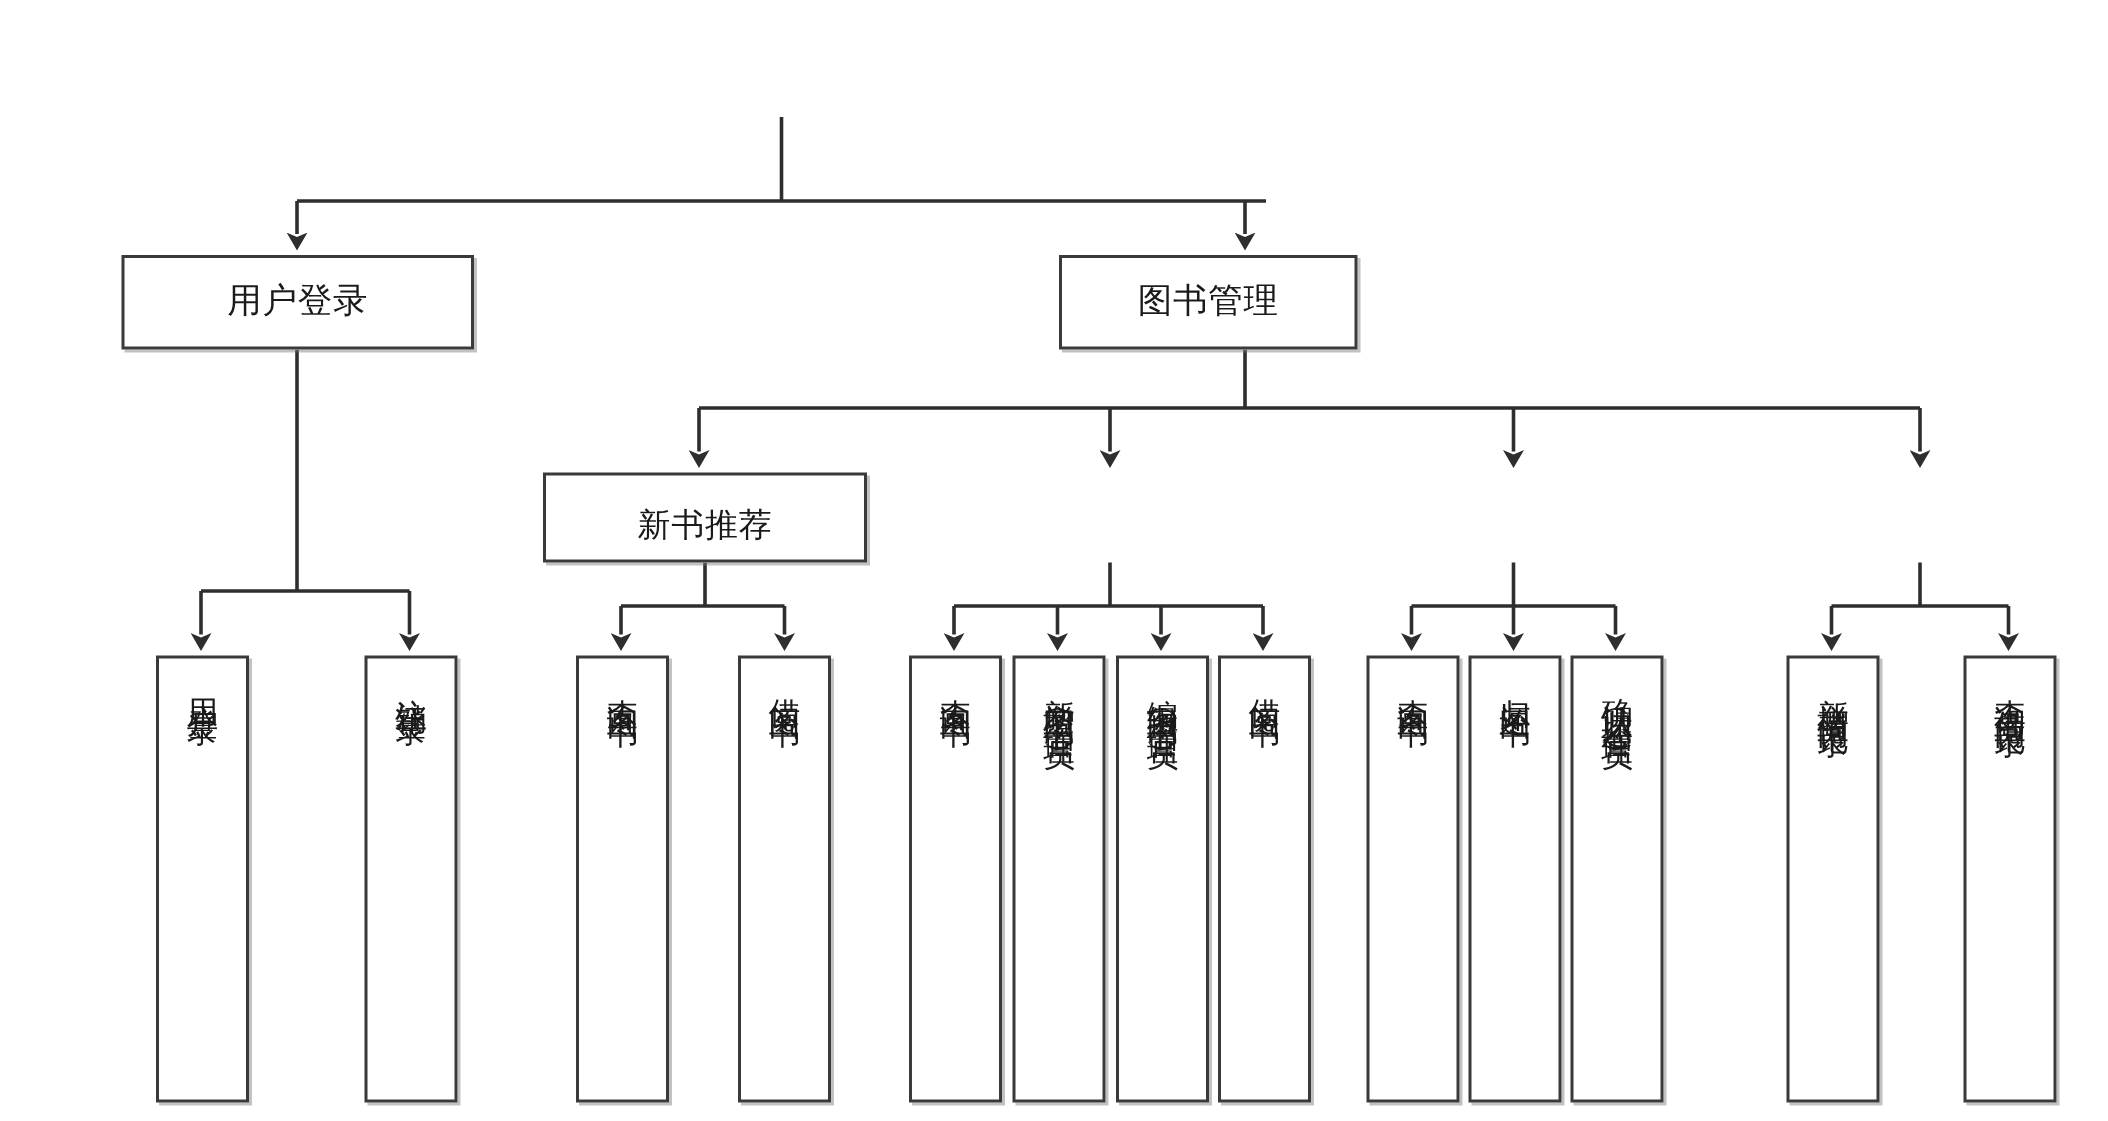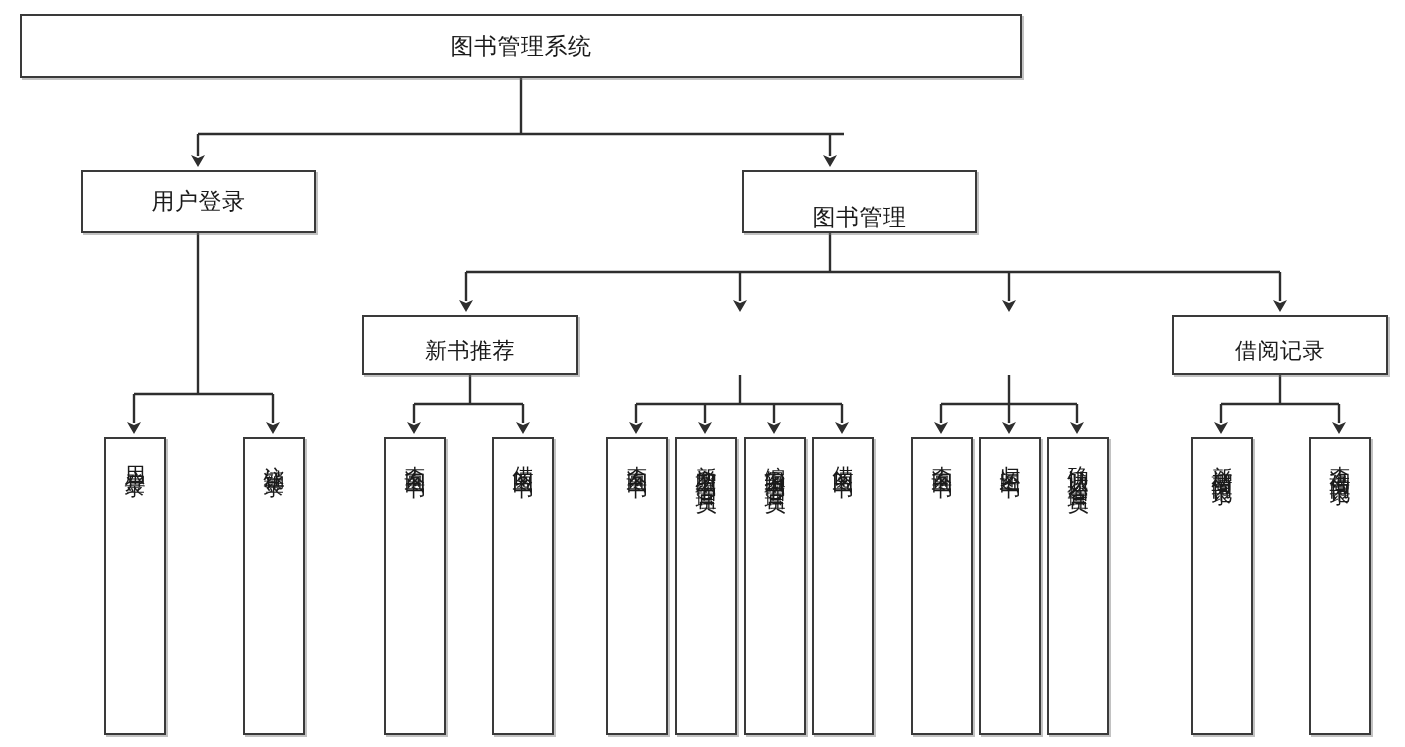--- a/index.html
+++ b/index.html
@@ -107,36 +107,30 @@
       <path d="M1009,404 L1009,423" marker-end="url(#arw)"></path>
       <path d="M1077,404 L1077,423" marker-end="url(#arw)"></path>
 
       <path d="M1280,375 L1280,404"></path>
       <path d="M1221,404 L1339,404"></path>
       <path d="M1221,404 L1221,423" marker-end="url(#arw)"></path>
       <path d="M1339,404 L1339,423" marker-end="url(#arw)"></path>
     </g>
   </svg>
 
-  <div class="node root" style="left:20px;top:14px;width:1002px;height:64px;">
-    <span class="label">图书管理系统</span>
-  </div>
 
   <div class="node lvl2" style="left:81px;top:170px;width:235px;height:63px;">
     <span class="label">用户登录</span>
   </div>
-  <div class="node lvl2" style="left:742px;top:170px;width:235px;height:63px;align-items:flex-end;">
+  <div class="node lvl2" style="left:706px;top:170px;width:199px;height:63px;">
     <span class="label">图书管理</span>
   </div>
 
   <div class="node lvl3" style="left:362px;top:315px;width:216px;height:60px;">
     <span class="label">新书推荐</span>
-  </div>
-  <div class="node lvl3" style="left:1172px;top:315px;width:216px;height:60px;">
-    <span class="label">借阅记录</span>
   </div>
 
   <div class="node leaf" style="left:104px;top:437px;width:62px;height:298px;">
     <span class="label">用户登录</span>
   </div>
   <div class="node leaf" style="left:243px;top:437px;width:62px;height:298px;">
     <span class="label">注销登录</span>
   </div>
 
   <div class="node leaf" style="left:384px;top:437px;width:62px;height:298px;">

